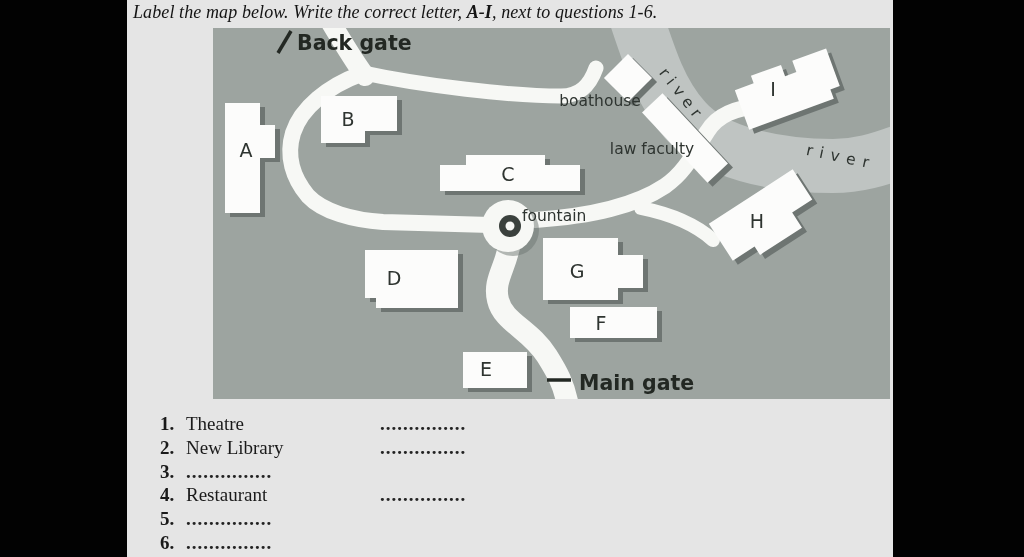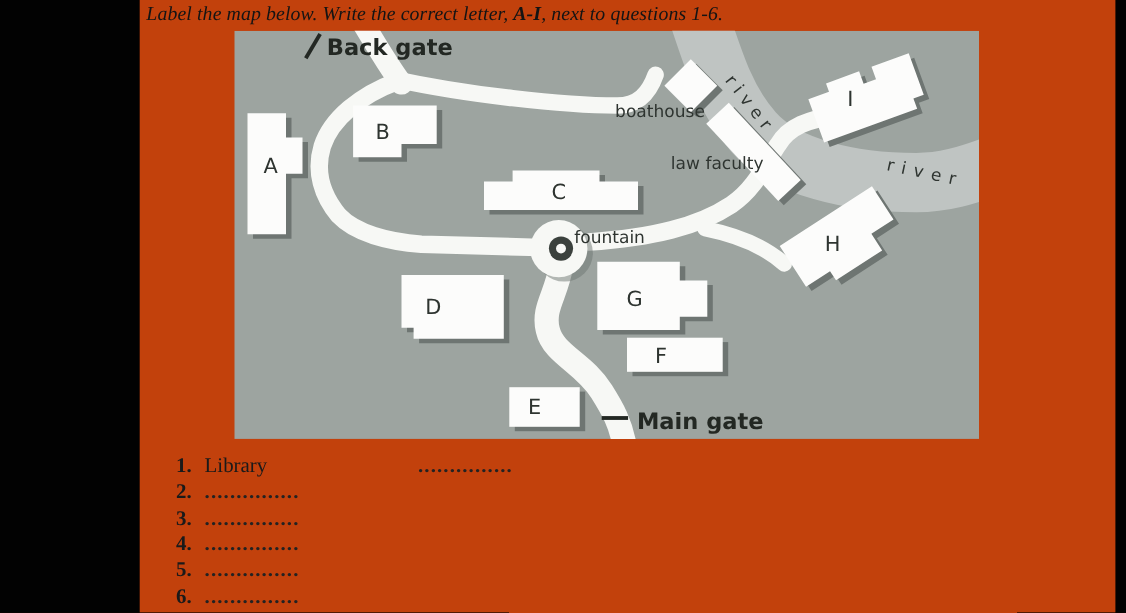--- a/index.html
+++ b/index.html
@@ -1,18 +1,18 @@
 <!DOCTYPE html>
 <html><head>
 <meta charset="utf-8">
 <style>
   html,body{margin:0;padding:0;background:#000;}
   .stage{position:relative;width:1024px;height:557px;background:#020202;overflow:hidden;
          font-family:"Liberation Serif",serif;}
-  .panel{position:absolute;left:127px;top:0;width:887px;height:557px;background:#c2410c;}
+  .panel{position:absolute;left:127px;top:0;width:766px;height:557px;background:#e5e5e5;}
   .title{position:absolute;left:6px;top:2px;font-style:italic;font-size:18px;color:#141414;
          letter-spacing:.1px;white-space:nowrap;}
   .title b{font-style:italic;}
   .map-wrap{position:absolute;left:86px;top:28px;width:677px;height:371px;}
   .map-wrap svg{display:block;width:677px;height:371px;}
   .questions{position:absolute;left:33px;top:412px;width:480px;}
   .q-row{display:flex;height:23.8px;line-height:23.8px;font-size:19px;color:#1a1a1a;}
   .q-num{width:26px;font-weight:700;}
   .q-label{width:194px;}
   .q-dots{font-weight:700;letter-spacing:1px;color:#222;}
@@ -122,33 +122,35 @@
         <g class="map-sans" font-size="20.5" font-weight="bold" fill="#232823">
           <text x="84" y="22">Back gate</text>
           <text x="366" y="362">Main gate</text>
         </g>
       </svg>
     </div>
 
     <div class="questions">
       <div class="q-row">
         <span class="q-num">1.</span>
-        <span class="q-label">Library</span>
+        <span class="q-label">Theatre</span>
         <span class="q-dots">...............</span>
       </div>
       <div class="q-row">
         <span class="q-num">2.</span>
+        <span class="q-label">New Library</span>
         <span class="q-dots">...............</span>
       </div>
       <div class="q-row">
         <span class="q-num">3.</span>
         <span class="q-dots">...............</span>
       </div>
       <div class="q-row">
         <span class="q-num">4.</span>
+        <span class="q-label">Restaurant</span>
         <span class="q-dots">...............</span>
       </div>
       <div class="q-row">
         <span class="q-num">5.</span>
         <span class="q-dots">...............</span>
       </div>
       <div class="q-row">
         <span class="q-num">6.</span>
         <span class="q-dots">...............</span>
       </div>

